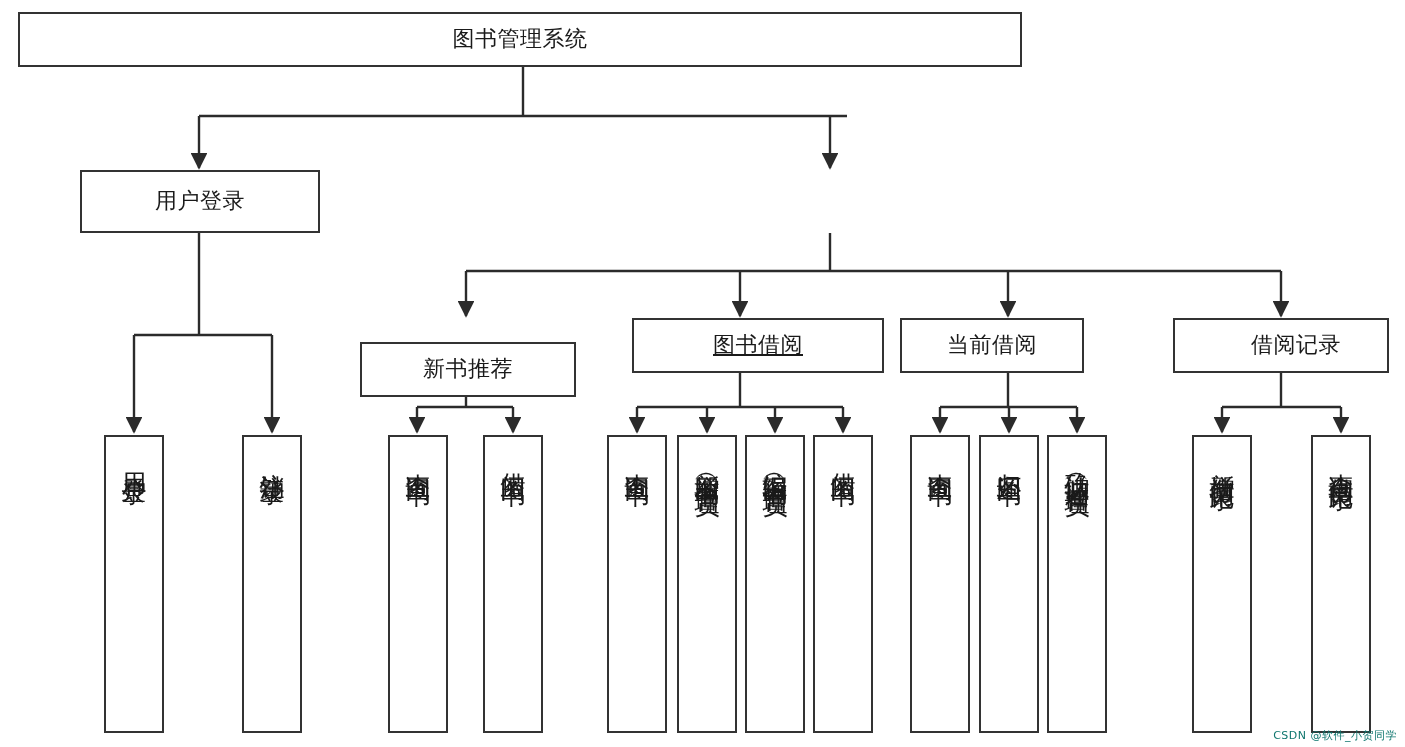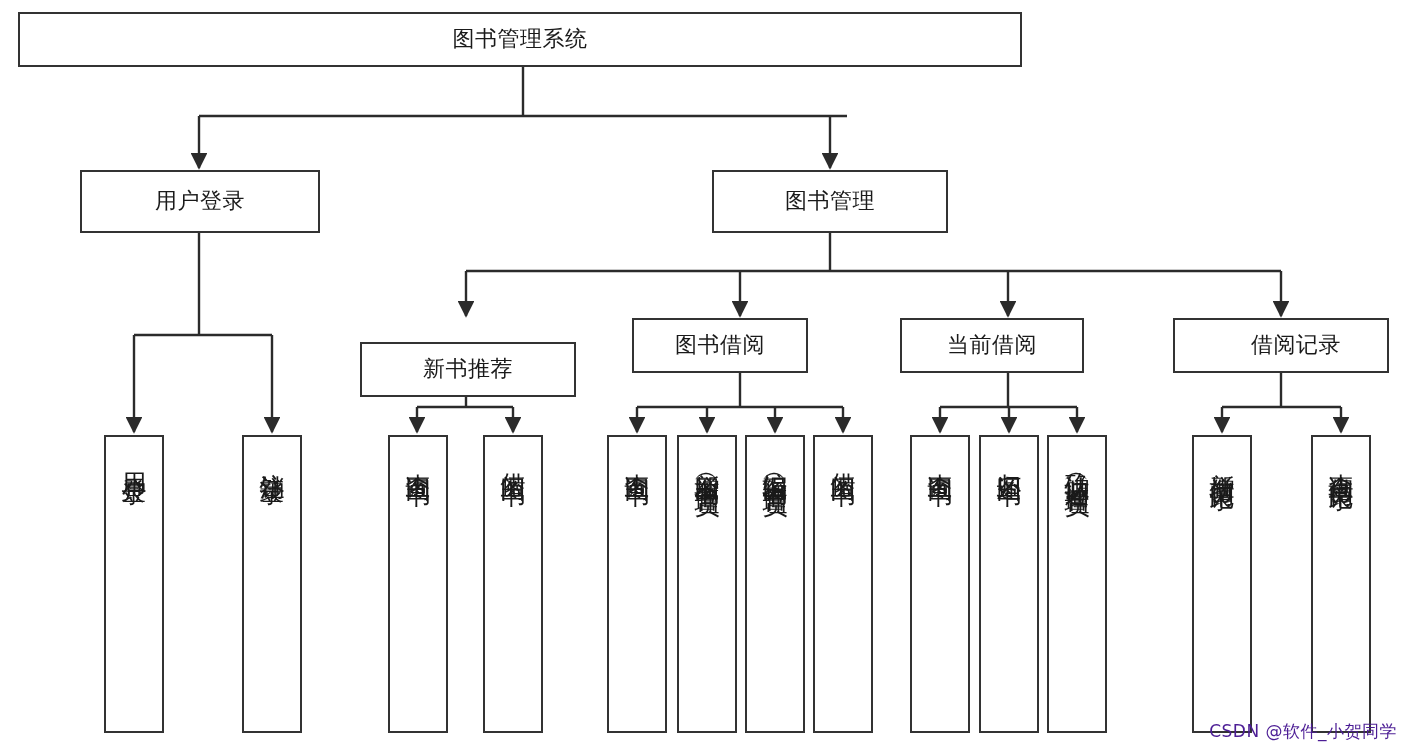--- a/index.html
+++ b/index.html
@@ -56,22 +56,22 @@
     letter-spacing: 3px;
     line-height: 1;
   }
   .node.vert.tall .label {
     font-size: 25px;
   }
   #watermark {
     position: absolute;
     right: 8px;
     bottom: 4px;
-    font-size: 17px;
-    color: #4c1d95;
+    font-size: 11px;
+    color: #0f766e;
     white-space: nowrap;
     letter-spacing: 0.5px;
   }
 </style>
 </head>
 <body>
 
 <div id="canvas">
 
   <svg id="wires" viewBox="0 0 1405 747">
@@ -124,28 +124,25 @@
     </g>
   </svg>
 
   <div class="node horiz" style="left:18px; top:12px; width:1004px; height:55px;">
     <span class="label">图书管理系统</span>
   </div>
 
   <div class="node horiz" style="left:80px; top:170px; width:240px; height:63px;">
     <span class="label">用户登录</span>
   </div>
-  <div class="node horiz" style="left:712px; top:170px; width:236px; height:63px;">
-    <span class="label">图书管理</span>
-  </div>
 
   <div class="node horiz" style="left:360px; top:318px; width:216px; height:55px;margin-top:24px;">
     <span class="label">新书推荐</span>
   </div>
-  <div class="node horiz" style="left:632px; top:318px; width:176px; height:55px;">
+  <div class="node horiz" style="left:632px; top:318px; width:252px; height:55px;text-decoration:underline;">
     <span class="label">图书借阅</span>
   </div>
   <div class="node horiz" style="left:900px; top:318px; width:184px; height:55px;">
     <span class="label">当前借阅</span>
   </div>
   <div class="node horiz" style="left:1173px; top:318px; width:216px; height:55px;padding-left:30px;">
     <span class="label">借阅记录</span>
   </div>
 
   <div class="node vert" style="left:104px; top:435px; width:60px; height:298px;">

